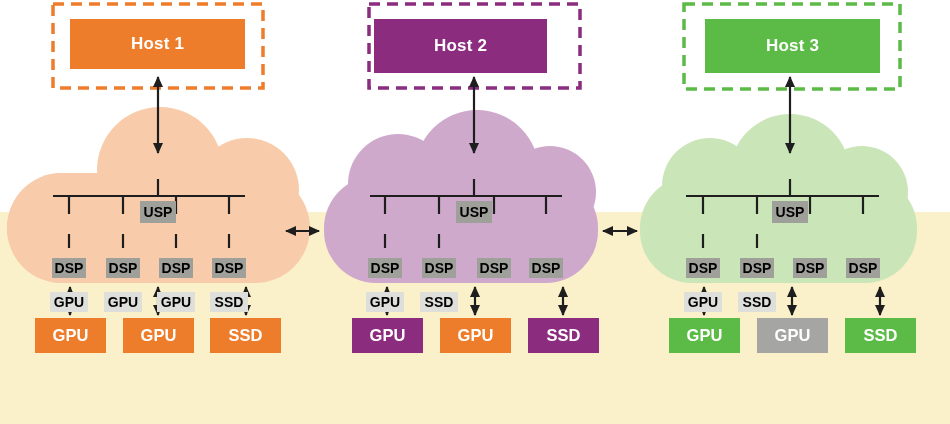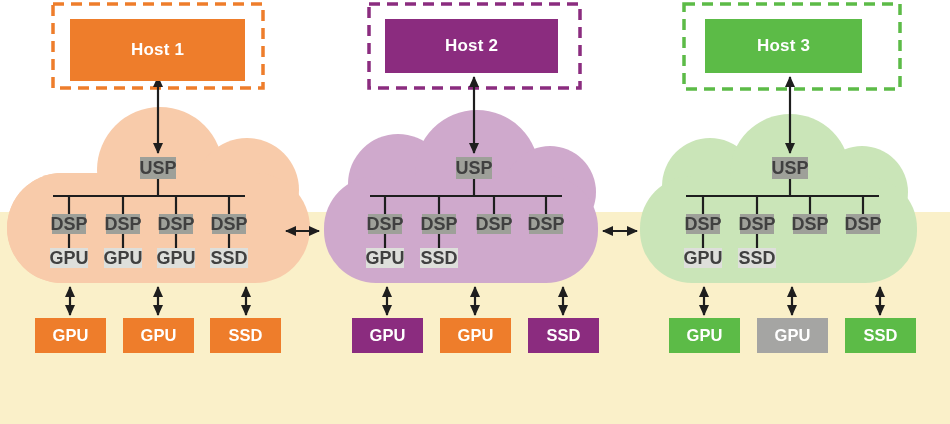--- a/index.html
+++ b/index.html
@@ -8,21 +8,21 @@
     font-family:"Liberation Sans",sans-serif;overflow:hidden;
   }
   .fabric-bg{position:absolute;left:0;top:212px;width:950px;height:212px;}
   svg.layer{position:absolute;left:0;top:0;width:950px;height:424px;}
   .hostbox{
     position:absolute;display:flex;align-items:center;justify-content:center;
     color:#ffffff;font-weight:700;font-size:17px;letter-spacing:.2px;
   }
   .node{
     position:absolute;display:flex;align-items:center;justify-content:center;
-    font-size:18px;font-weight:600;color:#404040;
+    font-size:14px;font-weight:600;color:#000000;margin-top:44px;
   }
   .device{
     position:absolute;display:flex;align-items:center;justify-content:center;
     color:#ffffff;font-weight:700;font-size:16.5px;
   }
   .annotation{
     position:absolute;left:258px;top:33px;width:116px;text-align:center;
     font-size:12.5px;font-weight:500;color:#1a1a1a;line-height:15px;
   }
   .pax{
@@ -129,23 +129,23 @@
         <line x1="563" y1="287" x2="563" y2="315" marker-start="url(#ah)" marker-end="url(#ah)"></line>
       </g>
       <g>
         <line x1="704" y1="287" x2="704" y2="315" marker-start="url(#ah)" marker-end="url(#ah)"></line>
         <line x1="792" y1="287" x2="792" y2="315" marker-start="url(#ah)" marker-end="url(#ah)"></line>
         <line x1="880" y1="287" x2="880" y2="315" marker-start="url(#ah)" marker-end="url(#ah)"></line>
       </g>
     </g>
   </svg>
 
-  <div class="hostbox" style="left: 70px; top: 19px; width: 175px; height: 62px; background-color: rgb(238, 125, 43);">Host 1</div>
-  <div class="hostbox" style="left: 385px; top: 19px; width: 173px; height: 54px; background-color: rgb(139, 44, 127);">Host 2</div>
-  <div class="hostbox" style="left: 705px; top: 19px; width: 157px; height: 54px; background-color: rgb(92, 187, 71);">Host 3</div>
+  <div class="hostbox" style="left: 70px; top: 19px; width: 175px; height: 50px; background-color: rgb(238, 125, 43);">Host 1</div>
+  <div class="hostbox" style="left: 374px; top: 19px; width: 173px; height: 54px; background-color: rgb(139, 44, 127);">Host 2</div>
+  <div class="hostbox" style="left: 705px; top: 19px; width: 175px; height: 54px; background-color: rgb(92, 187, 71);">Host 3</div>
 
 
   <div class="node" style="left: 140px; top: 157px; width: 36px; height: 22px; background-color: rgb(158, 160, 153);">USP</div>
   <div class="node" style="left: 456px; top: 157px; width: 36px; height: 22px; background-color: rgb(158, 160, 153);">USP</div>
   <div class="node" style="left: 772px; top: 157px; width: 36px; height: 22px; background-color: rgb(158, 160, 153);">USP</div>
 
   <div class="node" style="left: 52px; top: 214px; width: 34px; height: 20px; background-color: rgb(158, 160, 153);">DSP</div>
   <div class="node" style="left: 106px; top: 214px; width: 34px; height: 20px; background-color: rgb(158, 160, 153);">DSP</div>
   <div class="node" style="left: 159px; top: 214px; width: 34px; height: 20px; background-color: rgb(158, 160, 153);">DSP</div>
   <div class="node" style="left: 212px; top: 214px; width: 34px; height: 20px; background-color: rgb(158, 160, 153);">DSP</div>

